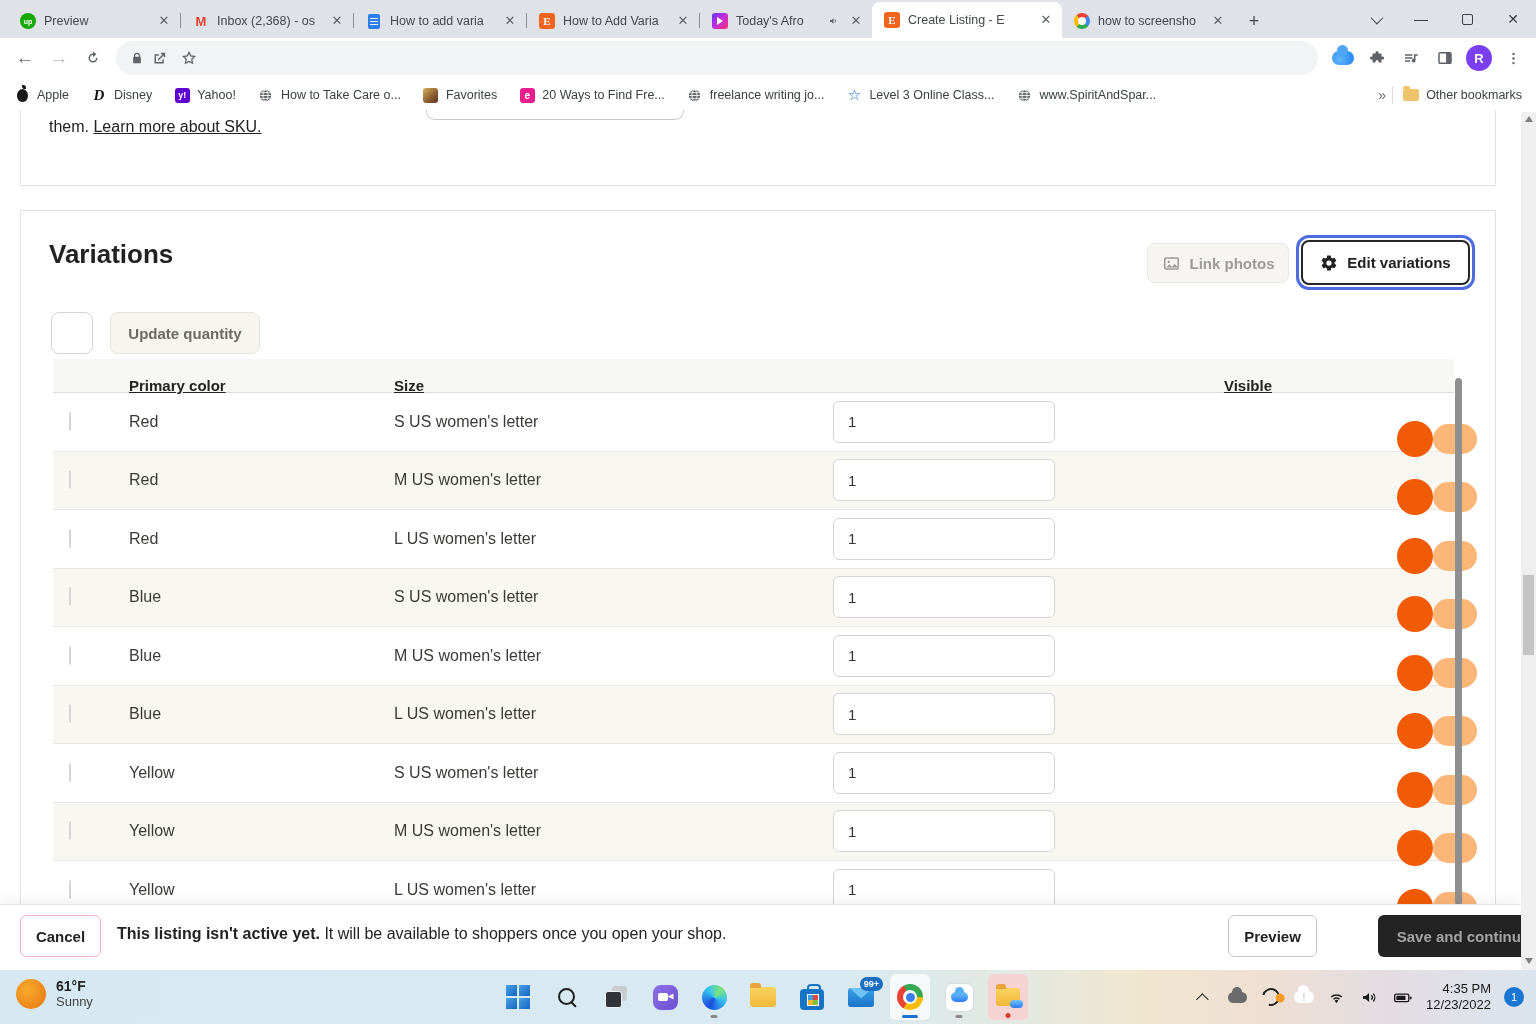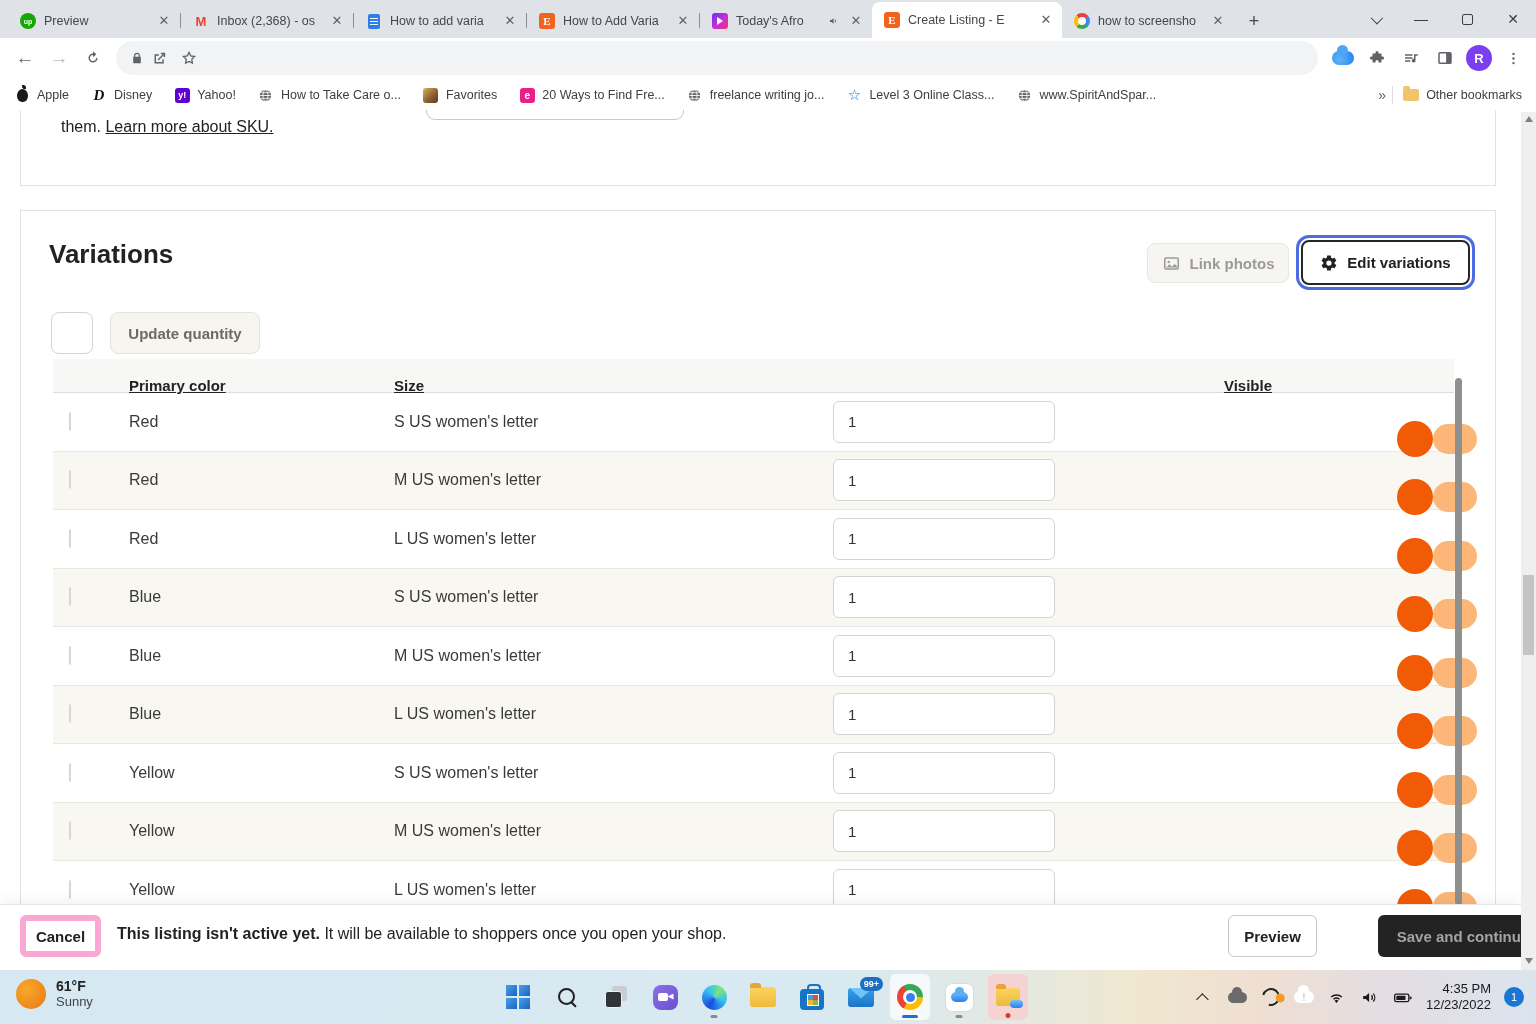--- a/index.html
+++ b/index.html
@@ -55,21 +55,21 @@
   .star-blue { color:#1a73e8; font-size:15px; }
   .bm-overflow { margin-left:auto; margin-right:6px; color:#5f6368; font-size:14px; }
   .bm-divider { width:1px; height:18px; background:#dadce0; margin-right:10px; }
   .folder-ico { width:16px; height:12px; background:#f0c36d; border-radius:2px; position:relative; }
   .folder-ico::before { content:""; position:absolute; top:-3px; left:0; width:7px; height:3px; background:#f0c36d; border-radius:2px 2px 0 0; }
   .other-bm { display:flex; align-items:center; gap:7px; margin-right:14px; }
 
   
   .page { position:absolute; left:0; top:112px; width:1536px; height:858px; background:#fff; }
   .card-top { position:absolute; left:20px; top:-2px; width:1476px; height:76px; border:1px solid #e2e2e0; border-top:none; background:#fff; }
-  .sku-line { position:absolute; left:28px; top:8px; font-size:16px; color:#222;margin-left:12px; }
+  .sku-line { position:absolute; left:28px; top:8px; font-size:16px; color:#222; }
   .sku-line a { color:#222; }
   .partial-input { position:absolute; left:405px; top:0; width:258px; height:10px; border:1px solid #c9c9c9; border-top:none; border-radius:0 0 9px 9px; background:#fff; }
 
   .card-var { position:absolute; left:20px; top:98px; width:1476px; height:760px; border:1px solid #e2e2e0; background:#fff; }
   .var-title { position:absolute; left:28px; top:28px; font-size:26px; font-weight:bold; color:#222; }
   .btn { display:flex; align-items:center; justify-content:center; gap:9px; border-radius:8px; font-size:15px; font-weight:bold; }
   .btn-linkphotos { position:absolute; right:206px; top:32px; width:142px; height:40px; background:#f6f5f1; border:1px solid #e8e6e0; color:#9b9b9b; }
   .btn-editvar { position:absolute; right:25px; top:29px; width:169px; height:45px; background:#fff; border:2px solid #262626; color:#222; box-shadow:0 0 0 2px #fff, 0 0 0 5px #4d6ce0; }
   .cb-lg { position:absolute; left:30px; top:101px; width:42px; height:42px; border:1px solid #d4d4d2; border-radius:8px; background:#fff; }
   .btn-updateqty { position:absolute; left:89px; top:101px; width:150px; height:42px; background:#f6f5f0; border:1px solid #e5e3dc; color:#6e6a62; }
@@ -86,21 +86,21 @@
   .cb { width:22px; height:22px; border:1.5px solid #d6d6d4; border-radius:4px; background:#fff; }
   .qty-input { width:222px; height:42px; border:1px solid #d4d4d2; border-radius:6px; padding:0 14px; font-size:15px; color:#333; font-family:"Liberation Sans", sans-serif; background:#fff; }
   .toggle { position:relative; width:50px; height:34px; }
   .toggle .track { position:absolute; left:0; top:2px; width:44px; height:30px; border-radius:16px; background:#fcb678; }
   .toggle .knob { position:absolute; right:0; top:-1px; width:36px; height:36px; border-radius:50%; background:#f25b05; }
 
   .table-scrollbar { position:absolute; left:1455px; top:266px; width:7px; height:527px; background:#8f8f8f; border-radius:4px; }
 
   
   .footer { position:absolute; left:0; top:905px; width:1521px; height:65px; background:#fff; box-shadow:0 -1px 0 #e7e7e7, 0 -5px 12px rgba(0,0,0,0.05); z-index:5; }
-  .btn-cancel { position:absolute; left:20px; top:10px; width:81px; height:42px; background:#fff; border:6px solid #f9a8d4; border-radius:6px; color:#222; }
+  .btn-cancel { position:absolute; left:20px; top:10px; width:81px; height:42px; background:#fff; border:1px solid #f9a8d4; border-radius:6px; color:#222; }
   .footer-note { position:absolute; left:117px; top:20px; font-size:16px; color:#222; }
   .btn-preview { position:absolute; left:1228px; top:10px; width:89px; height:42px; background:#fff; border:1px solid #c9c9c9; border-radius:6px; color:#222; }
   .btn-save { position:absolute; left:1378px; top:10px; width:170px; height:42px; background:#232323; border:none; border-radius:6px; color:#a3a3a3; }
 
   
   .pg-scroll { position:absolute; left:1521px; top:112px; width:15px; height:858px; background:#efefef; z-index:6; }
   .pg-thumb { position:absolute; left:2px; top:463px; width:11px; height:80px; background:#c4c4c4; }
   .pg-arrow { position:absolute; left:4px; width:0; height:0; border-left:4px solid transparent; border-right:4px solid transparent; }
   .pg-arrow.up { top:4px; border-bottom:6px solid #7f7f7f; }
   .pg-arrow.down { bottom:6px; border-top:6px solid #7f7f7f; }

